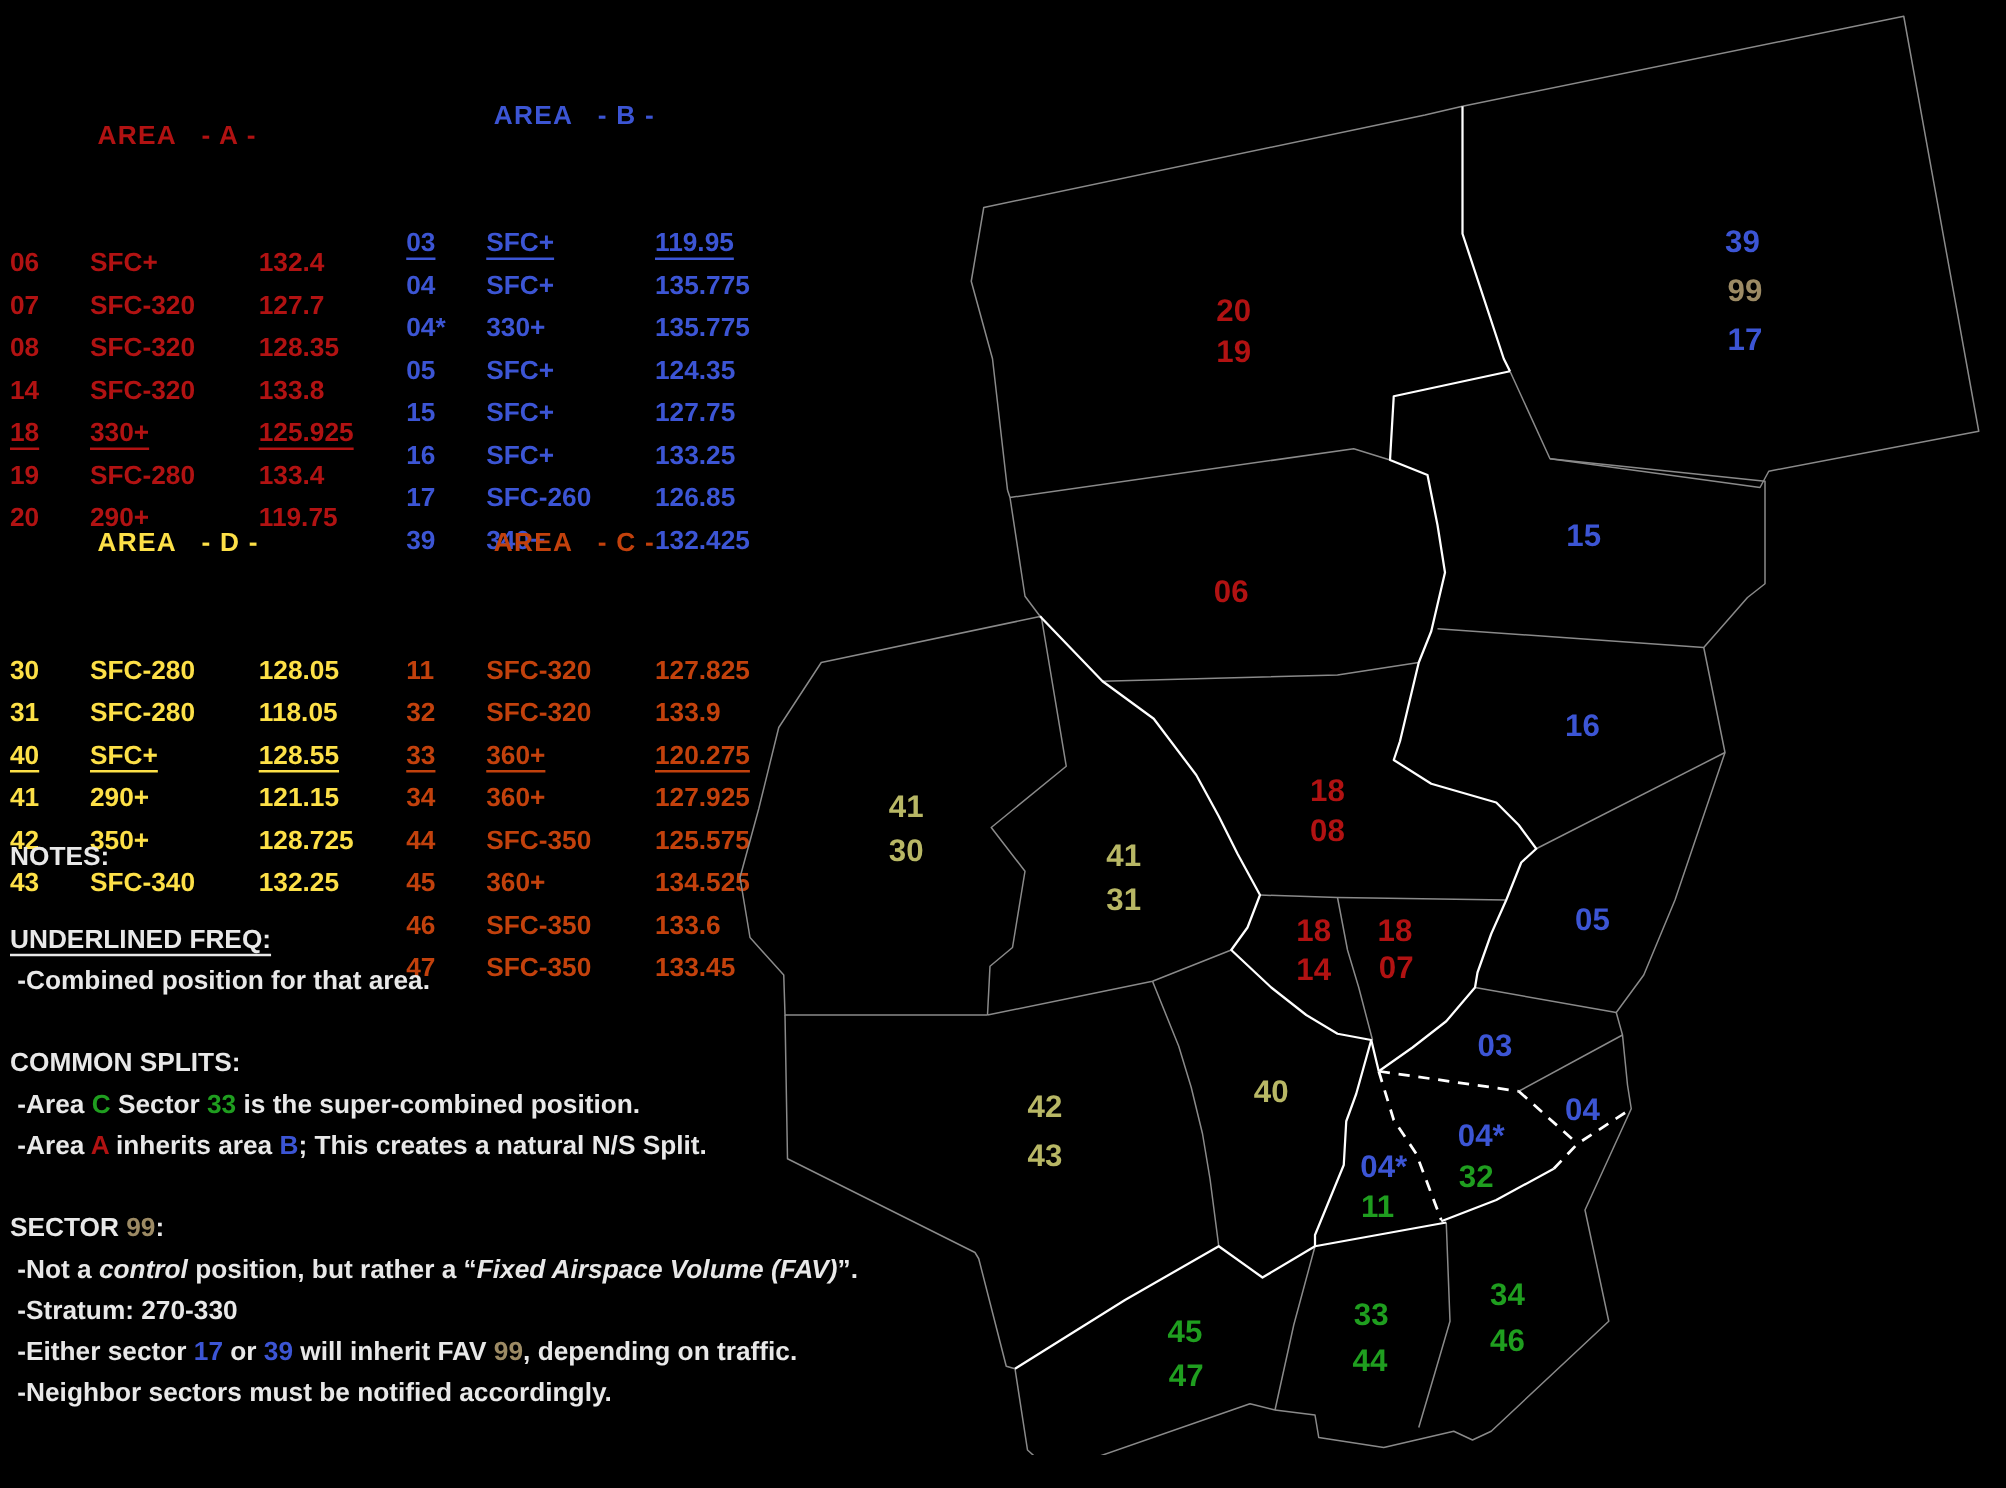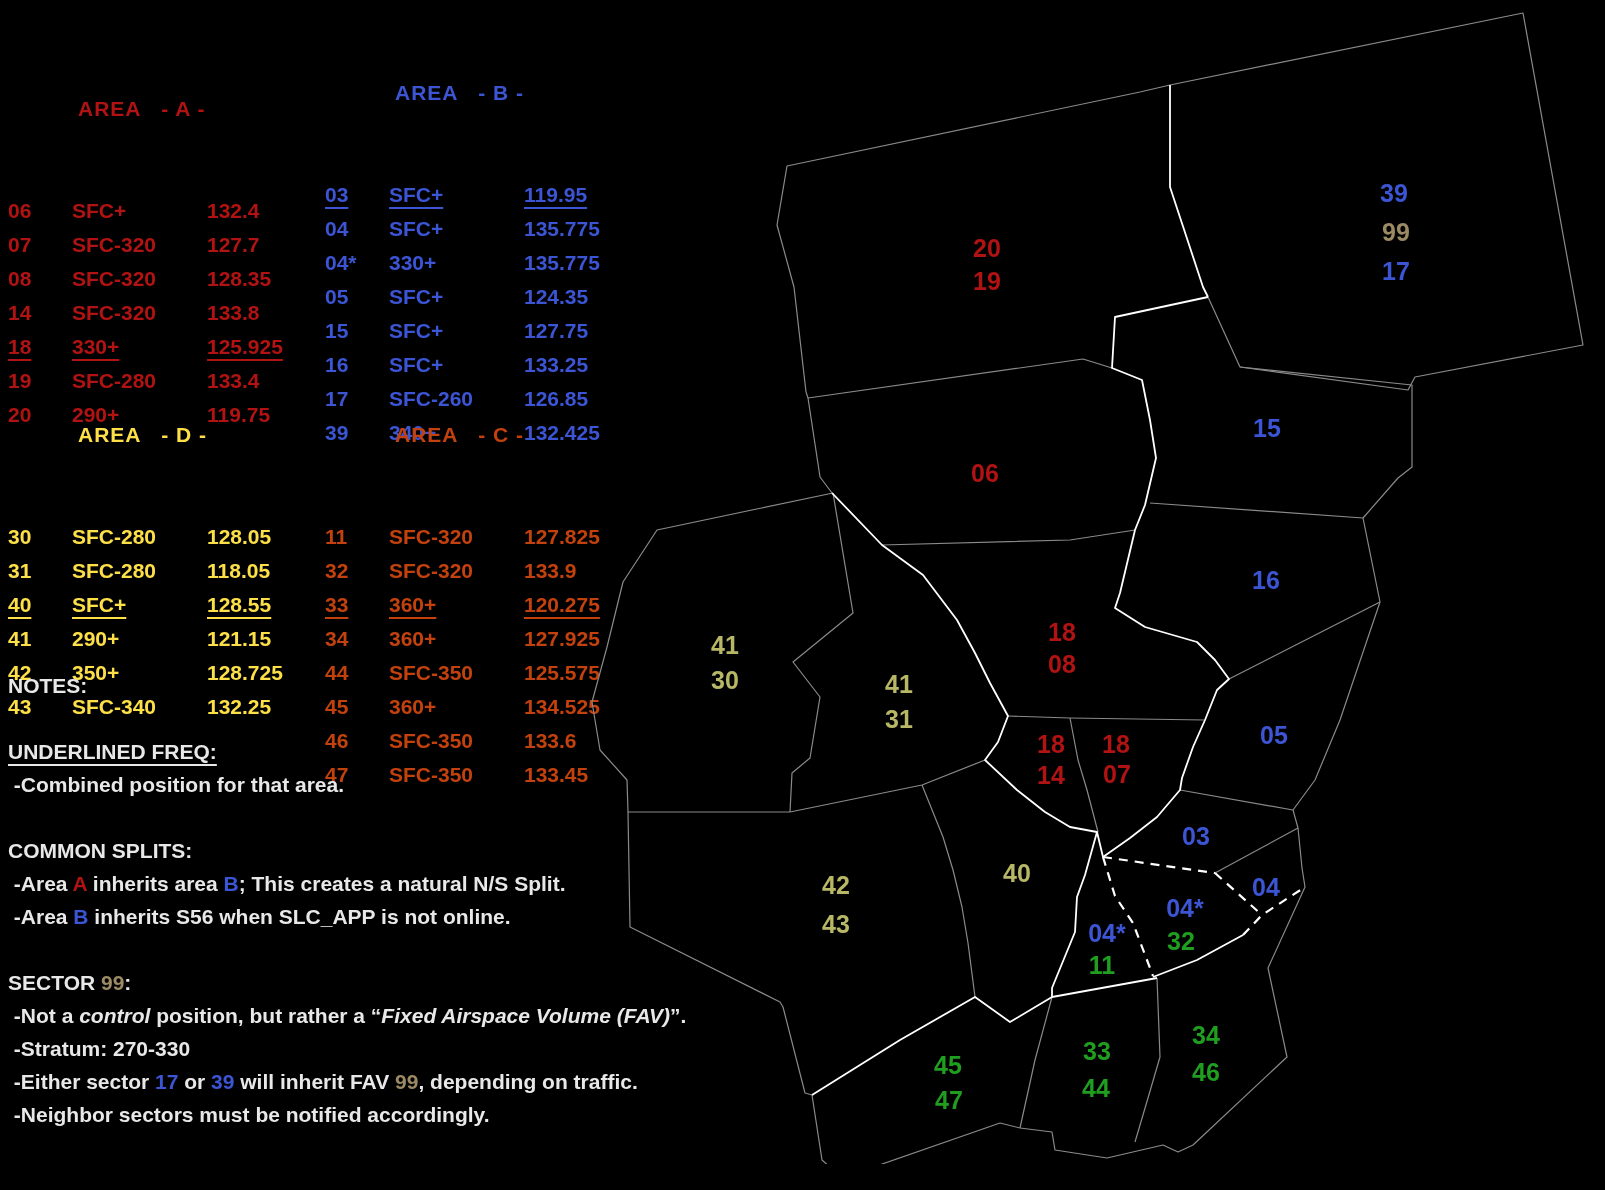--- a/index.html
+++ b/index.html
@@ -57,22 +57,22 @@
   <div class="notes" id="notes">
       <div class="n-sec">
         <div class="n-head"><span>NOTES:</span></div>
       </div>
       <div class="n-sec">
         <div class="n-head u"><span>UNDERLINED FREQ:</span></div>
         <div class="n-line"><span> -Combined position for that area.</span></div>
       </div>
       <div class="n-sec">
         <div class="n-head"><span>COMMON SPLITS:</span></div>
+        <div class="n-line"><span> -Area </span><span style="color: rgb(31, 158, 31);">C</span><span> Sector </span><span style="color: rgb(31, 158, 31);">33</span><span> is the super-combined position.</span></div>
         <div class="n-line"><span> -Area </span><span style="color: rgb(177, 18, 18);">A</span><span> inherits area </span><span style="color: rgb(60, 85, 212);">B</span><span>; This creates a natural N/S Split.</span></div>
-        <div class="n-line"><span> -Area </span><span style="color: rgb(60, 85, 212);">B</span><span> inherits S56 when SLC_APP is not online.</span></div>
       </div>
       <div class="n-sec">
         <div class="n-head"><span>SECTOR </span><span style="color: rgb(156, 138, 100);">99</span><span>:</span></div>
         <div class="n-line"><span> -Not a </span><span style="font-style: italic;">control</span><span> position, but rather a “</span><span style="font-style: italic; margin-top: 35px;">Fixed Airspace Volume (FAV)</span><span>”.</span></div>
         <div class="n-line"><span> -Stratum: 270-330</span></div>
         <div class="n-line"><span> -Either sector </span><span style="color: rgb(60, 85, 212);">17</span><span> or </span><span style="color: rgb(60, 85, 212);">39</span><span> will inherit FAV </span><span style="color: rgb(156, 138, 100);">99</span><span>, depending on traffic.</span></div>
         <div class="n-line"><span> -Neighbor sectors must be notified accordingly.</span></div>
       </div>
     </div>
 

